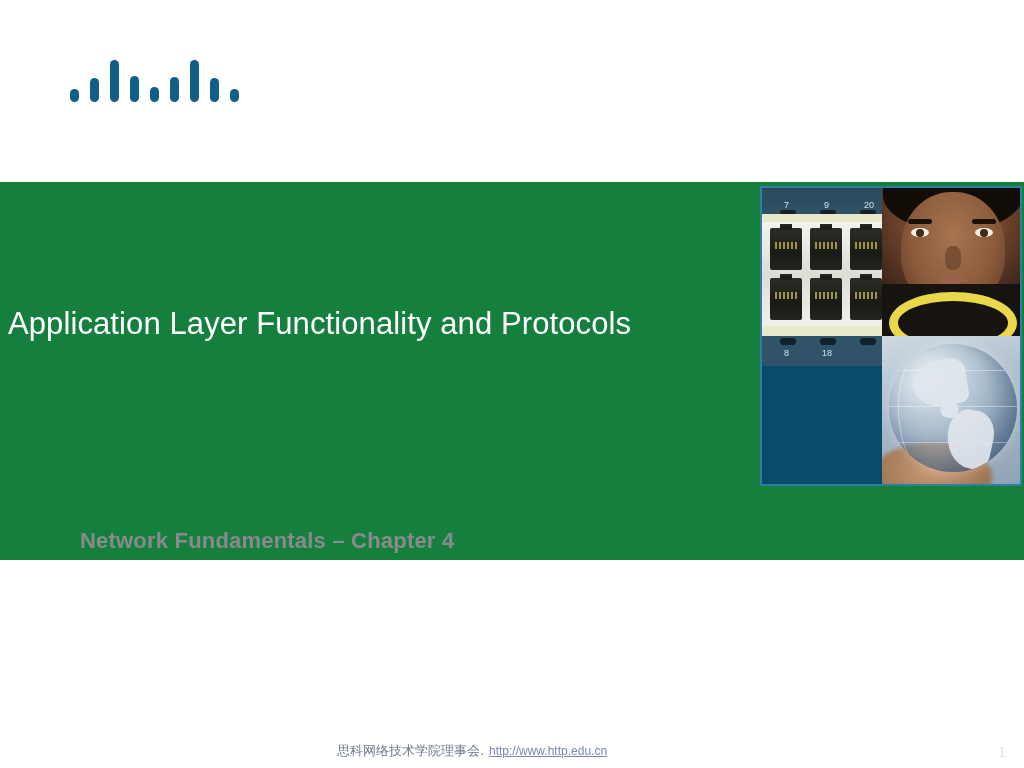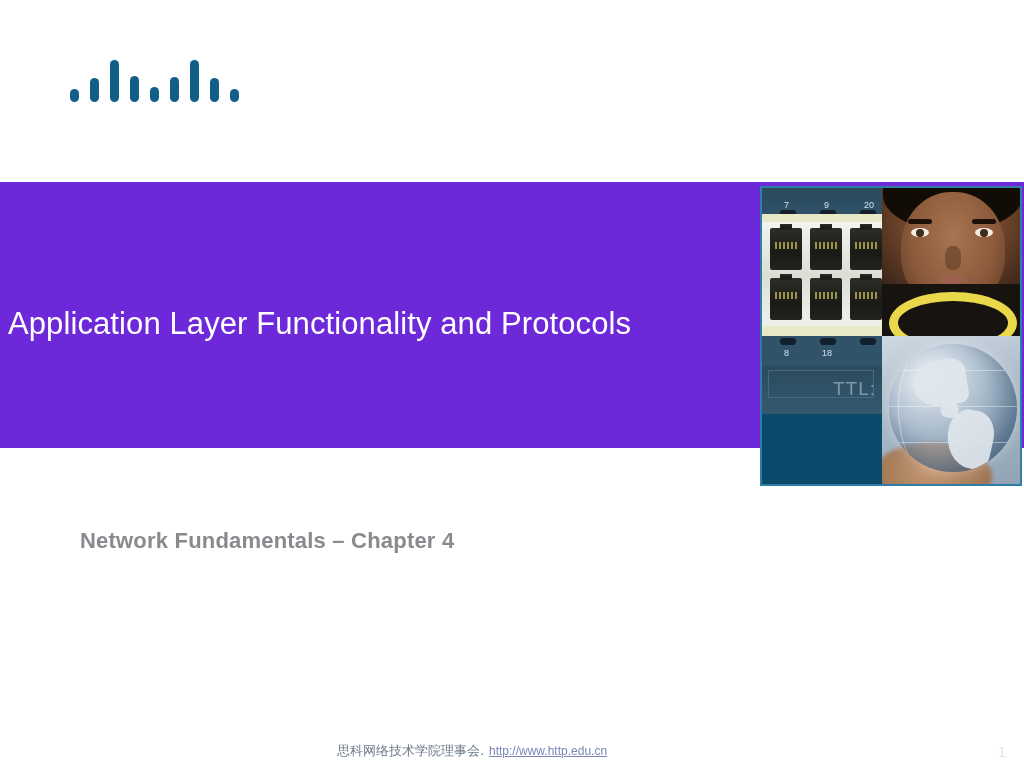--- a/index.html
+++ b/index.html
@@ -42,22 +42,22 @@
     letter-spacing:7px;
     color:#C01824;
     font-family:"Liberation Sans", sans-serif;
     line-height:1;
   }
 
   
   .banner {
     position:absolute;
     left:0; top:182px;
-    width:1024px; height:266px;
-    background:#6d28d9;
+    width:1024px; height:378px;
+    background:#15803d;
   }
   .banner-title {
     position:absolute;
     left:8px; top:124px;
     width:760px;
     color:#FFFFFF;
     font-size:31px;
     font-weight:normal;
     letter-spacing:0.1px;
     white-space:nowrap;
@@ -428,24 +428,20 @@
         </div>
         <div class="sw-strip-bot"></div>
         <div class="sw-tab" style="left:18px;  top:150px;"></div>
         <div class="sw-tab" style="left:58px;  top:150px;"></div>
         <div class="sw-tab" style="left:98px;  top:150px;"></div>
         <div class="sw-num" style="left:22px;  top:160px;">8</div>
         <div class="sw-num" style="left:60px;  top:160px;">18</div>
         <div class="sw-num" style="left:100px; top:160px;margin-left:48px;">12</div>
       </div>
 
-      <div class="img-ttl">
-        <div class="ttl-rect"></div>
-        <div class="ttl-text">TTL:</div>
-      </div>
 
 
       <div class="img-portrait">
         <div class="pt-hair"></div>
         <div class="pt-face"></div>
         <div class="pt-brow" style="left:26px;"></div>
         <div class="pt-brow" style="left:90px;"></div>
         <div class="pt-eye" style="left:29px;"></div>
         <div class="pt-eye" style="left:93px;"></div>
         <div class="pt-nose"></div>

